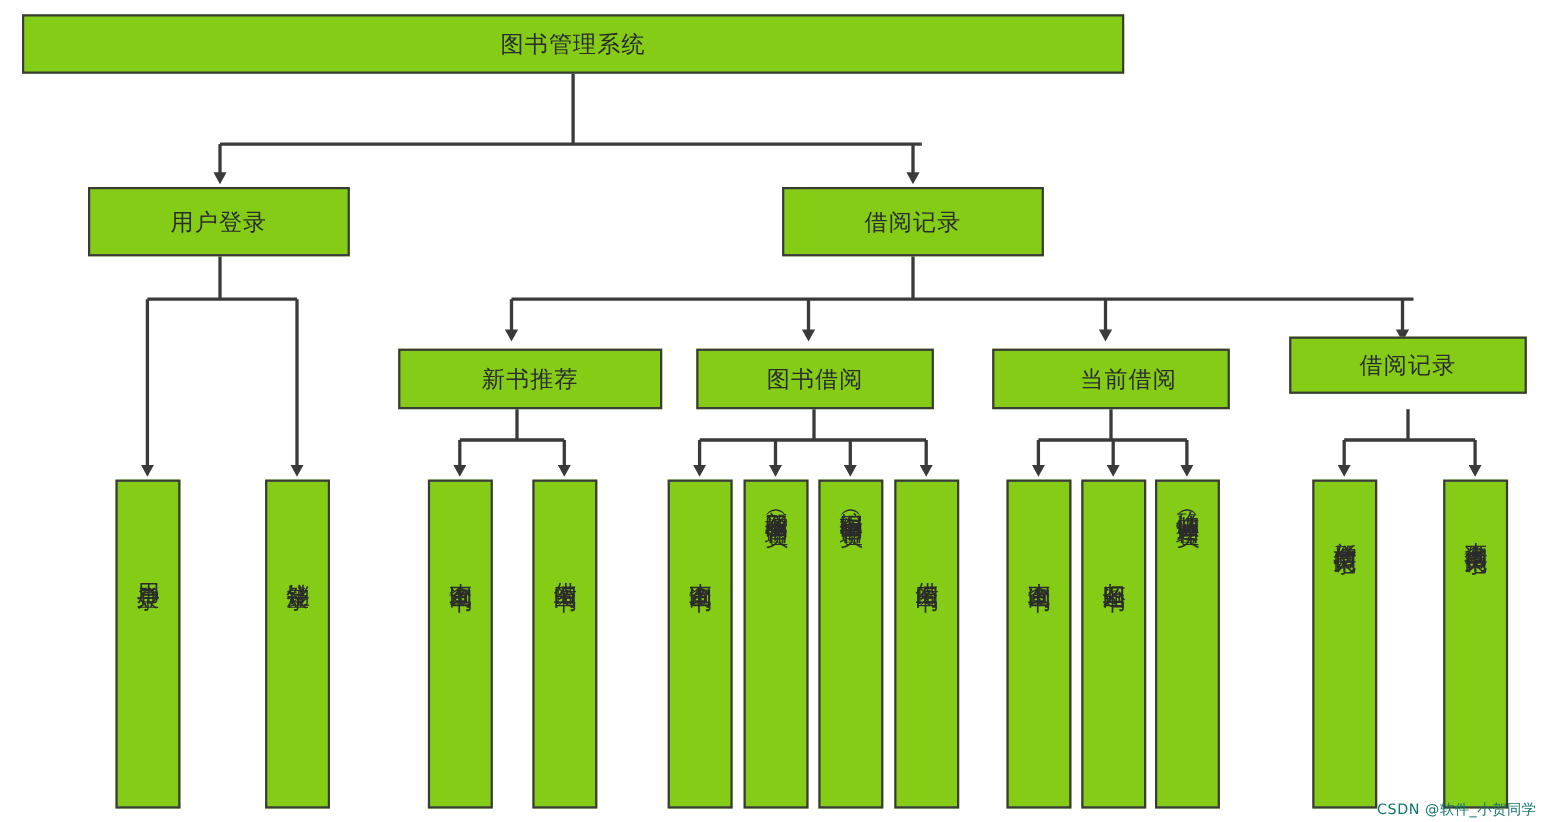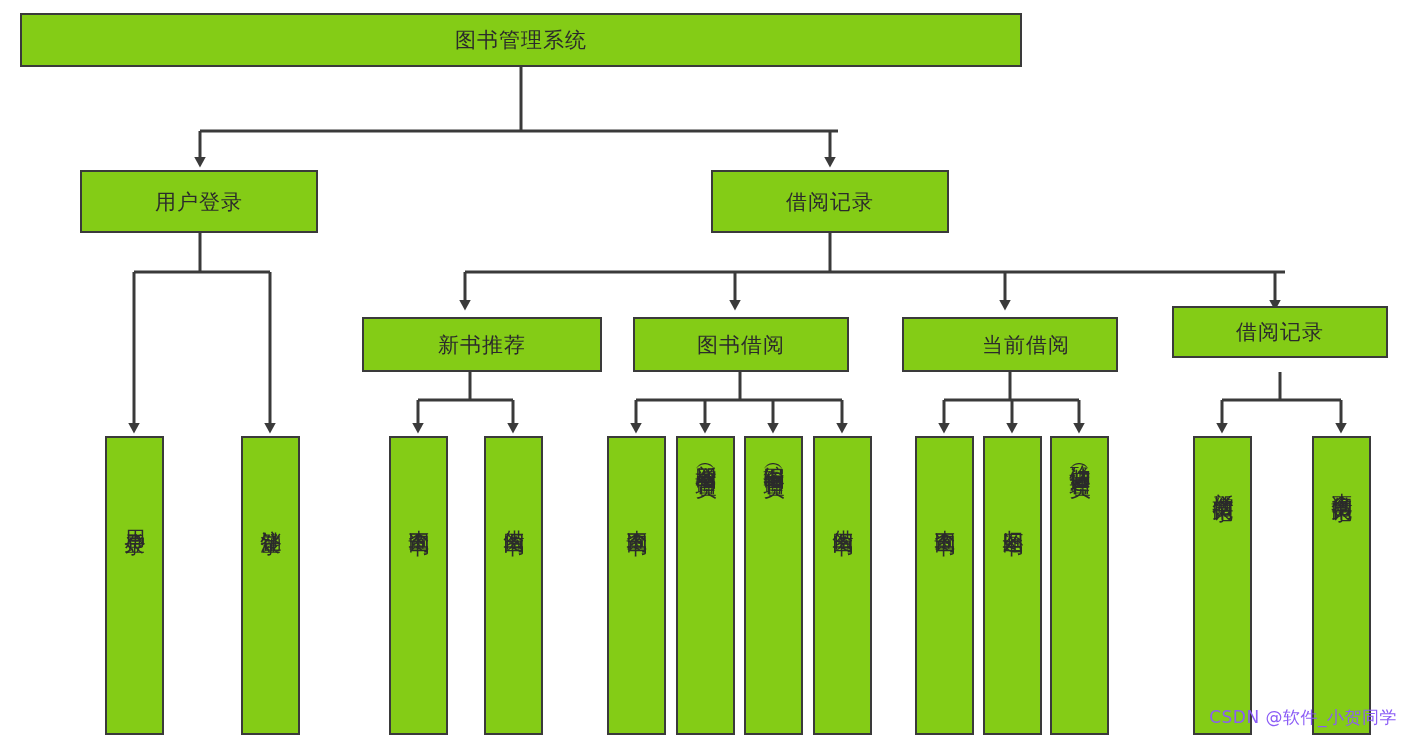--- a/index.html
+++ b/index.html
@@ -53,23 +53,23 @@
     letter-spacing: 2px;
     white-space: nowrap;
     color: #2b2b2b;
   }
   .root-box {
     font-size: 22px;
   }
   .watermark {
     position: absolute;
     right: 8px;
-    bottom: 18px;
-    font-size: 17px;
-    color: #8b5cf6;
+    bottom: 2px;
+    font-size: 13px;
+    color: #0f766e;
     letter-spacing: 0.5px;
     white-space: nowrap;
     pointer-events: none;
   }
 </style>
 </head>
 <body>
 
 <div id="diagram-root">
 

